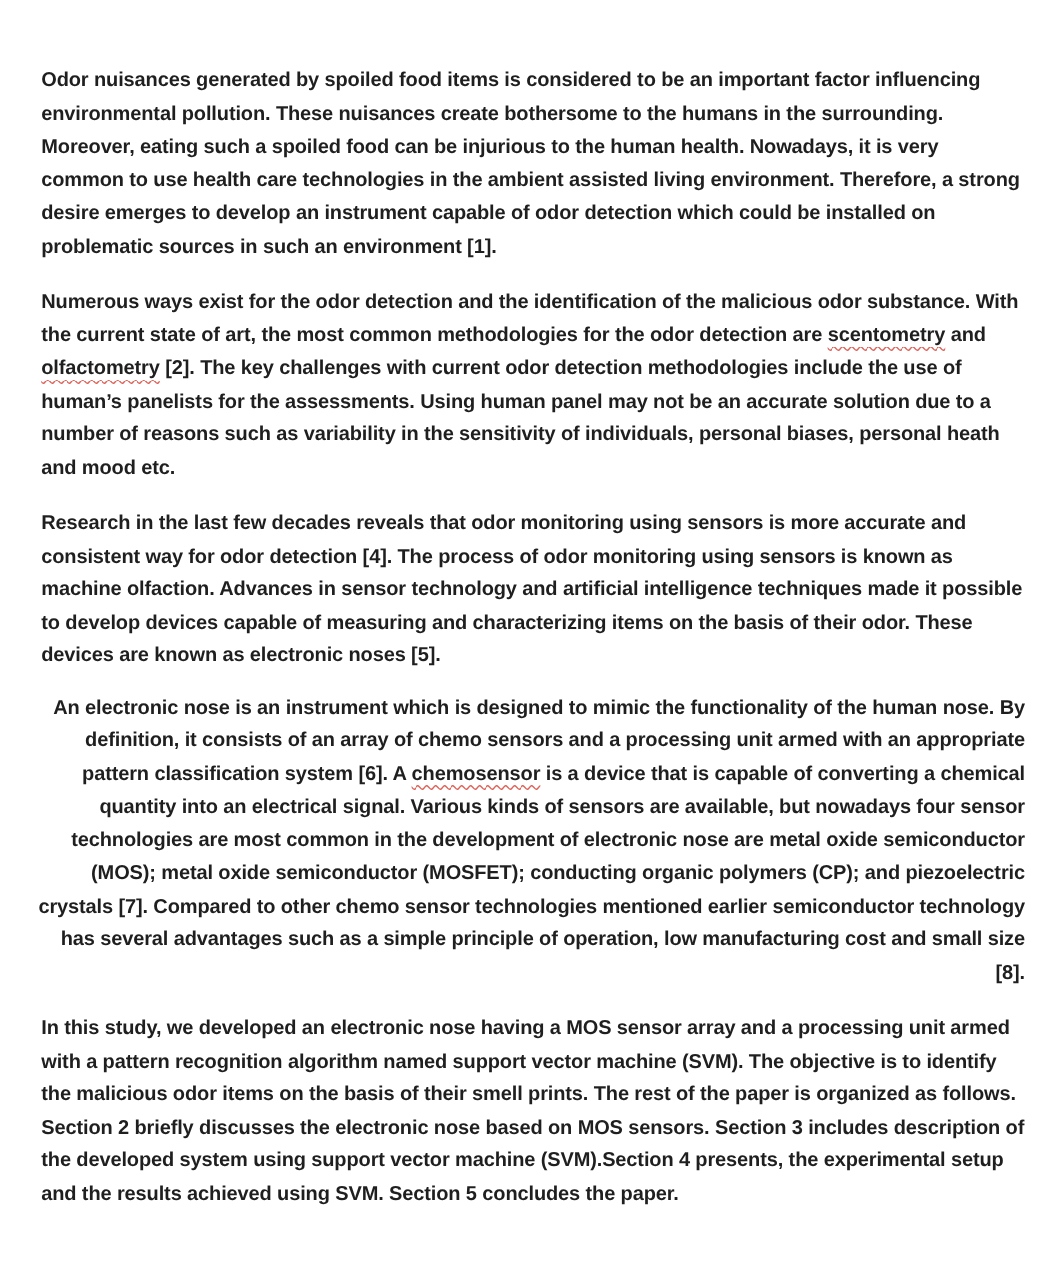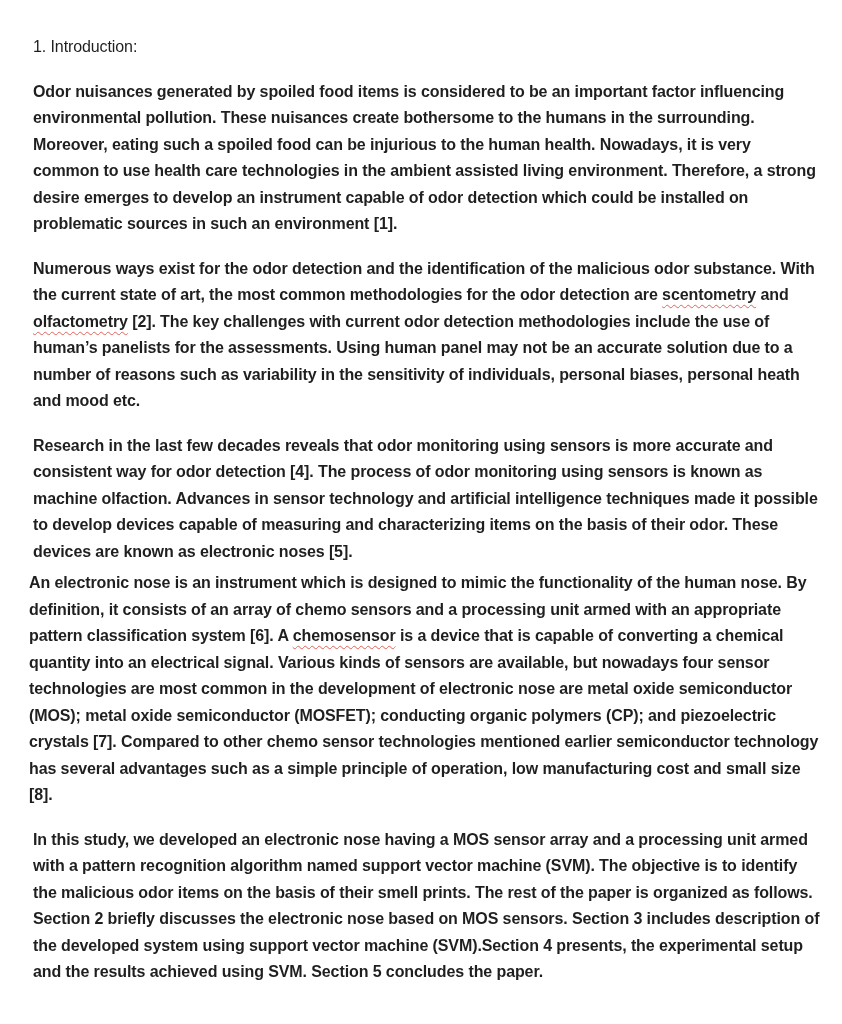--- a/index.html
+++ b/index.html
@@ -25,37 +25,37 @@
     margin: 0;
     font-weight: 400;
   }
   .doc-body p.para {
     margin: 18px 0 0 0;
     text-align: left;
     font-weight: bold;
   }
   
   .doc-body p.para:nth-child(4) {
-    margin-top: 5px;
+    margin-top: 15px;
     margin-left: -4px;
+    text-align: right;
   }
   .misspell {
     text-decoration-line: underline;
     text-decoration-style: wavy;
     text-decoration-color: var(--squiggle-color, #e0635a);
     text-decoration-thickness: 1px;
     text-underline-offset: 4px;
     text-decoration-skip-ink: none;
   }
 </style>
 </head>
 <body>
 
 <div class="page">
-  <p class="heading">1. Introduction:</p>
   <div class="doc-body">
       <p class="para">Odor nuisances generated by spoiled food items is considered to be an important factor influencing environmental pollution. These nuisances create bothersome to the humans in the surrounding. Moreover, eating such a spoiled food can be injurious to the human health. Nowadays, it is very common to use health care technologies in the ambient assisted living environment. Therefore, a strong desire emerges to develop an instrument capable of odor detection which could be installed on problematic sources in such an environment [1].</p>
       <p class="para">Numerous ways exist for the odor detection and the identification of the malicious odor substance. With the current state of art, the most common methodologies for the odor detection are <span class="misspell">scentometry</span> and <span class="misspell">olfactometry</span> [2]. The key challenges with current odor detection methodologies include the use of human’s panelists for the assessments. Using human panel may not be an accurate solution due to a number of reasons such as variability in the sensitivity of individuals, personal biases, personal heath and mood etc.</p>
       <p class="para">Research in the last few decades reveals that odor monitoring using sensors is more accurate and consistent way for odor detection [4]. The process of odor monitoring using sensors is known as machine olfaction. Advances in sensor technology and artificial intelligence techniques made it possible to develop devices capable of measuring and characterizing items on the basis of their odor. These devices are known as electronic noses [5].</p>
       <p class="para">An electronic nose is an instrument which is designed to mimic the functionality of the human nose. By definition, it consists of an array of chemo sensors and a processing unit armed with an appropriate pattern classification system [6]. A <span class="misspell">chemosensor</span> is a device that is capable of converting a chemical quantity into an electrical signal. Various kinds of sensors are available, but nowadays four sensor technologies are most common in the development of electronic nose are metal oxide semiconductor (MOS); metal oxide semiconductor (MOSFET); conducting organic polymers (CP); and piezoelectric crystals [7]. Compared to other chemo sensor technologies mentioned earlier semiconductor technology has several advantages such as a simple principle of operation, low manufacturing cost and small size [8].</p>
       <p class="para">In this study, we developed an electronic nose having a MOS sensor array and a processing unit armed with a pattern recognition algorithm named support vector machine (SVM). The objective is to identify the malicious odor items on the basis of their smell prints. The rest of the paper is organized as follows. Section 2 briefly discusses the electronic nose based on MOS sensors. Section 3 includes description of the developed system using support vector machine (SVM).Section 4 presents, the experimental setup and the results achieved using SVM. Section 5 concludes the paper.</p>
     </div>
 </div>
 
 </body></html>

